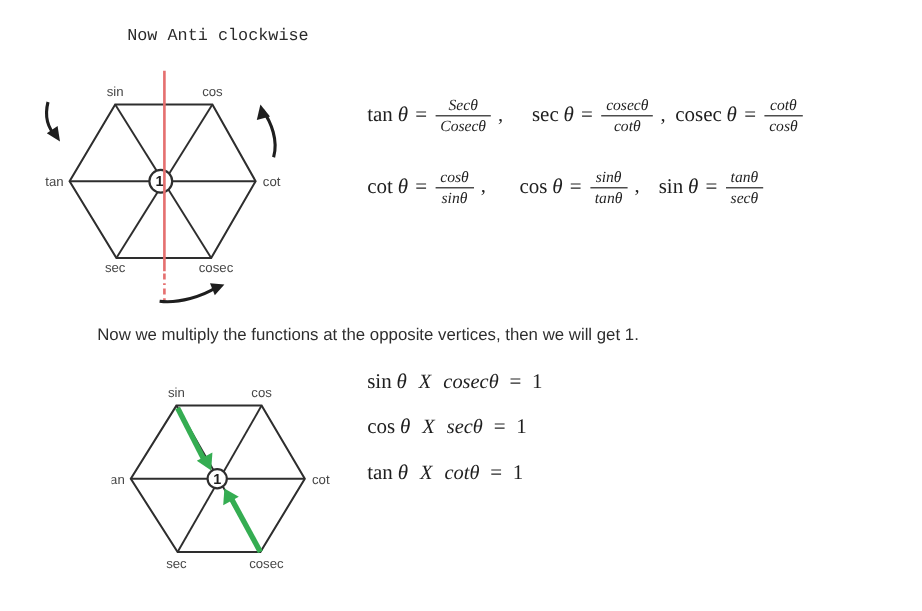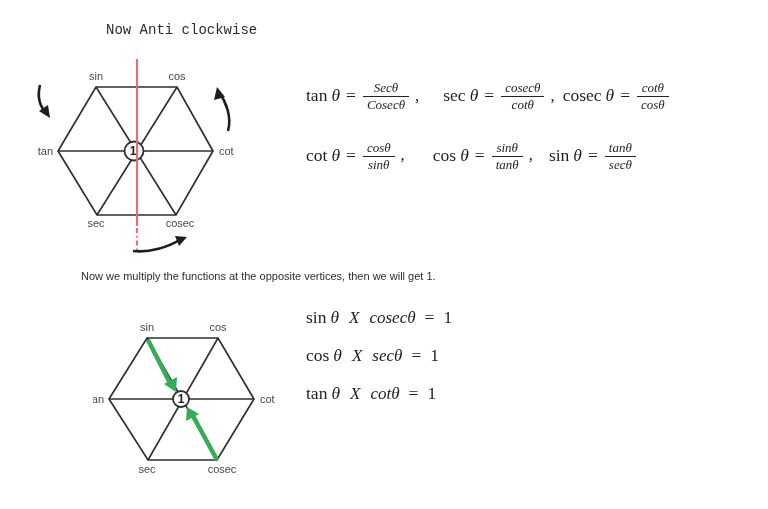--- a/index.html
+++ b/index.html
@@ -1,21 +1,21 @@
 <!DOCTYPE html>
 <html><head>
 <meta charset="utf-8">
 <style>
   html,body{margin:0;padding:0;background:#ffffff;}
   .canvas{position:relative;width:768px;height:509px;background:#ffffff;overflow:hidden;
           font-family:"Liberation Sans",sans-serif;color:#222;}
 
   .heading{position:absolute;left:82px;top:22px;font-size:14px;color:#2b2b2b;
            font-family:Liberation Mono, monospace;margin-left:24px;}
-  .instruction{position:absolute;left:81px;top:270px;font-size:11px;color:#2e2e2e;
+  .instruction{position:absolute;left:81px;top:270px;font-size:14px;color:#2e2e2e;
            font-family:"Liberation Sans",sans-serif;}
 
   .hexsvg{position:absolute;}
   .hexsvg1{left:23px;top:55px;}
   .hexsvg2{left:93px;top:315px;}
   .hexlabel{font-family:"Liberation Sans",sans-serif;font-size:11px;fill:#474747;}
   .hexcenter{font-family:"Liberation Sans",sans-serif;font-size:12px;font-weight:600;fill:#1d1d1d;}
 
   .fgroup{position:absolute;font-family:"Liberation Serif",serif;color:#1f1f1f;}
   .fgroup1{left:306px;top:79px;width:450px;}

